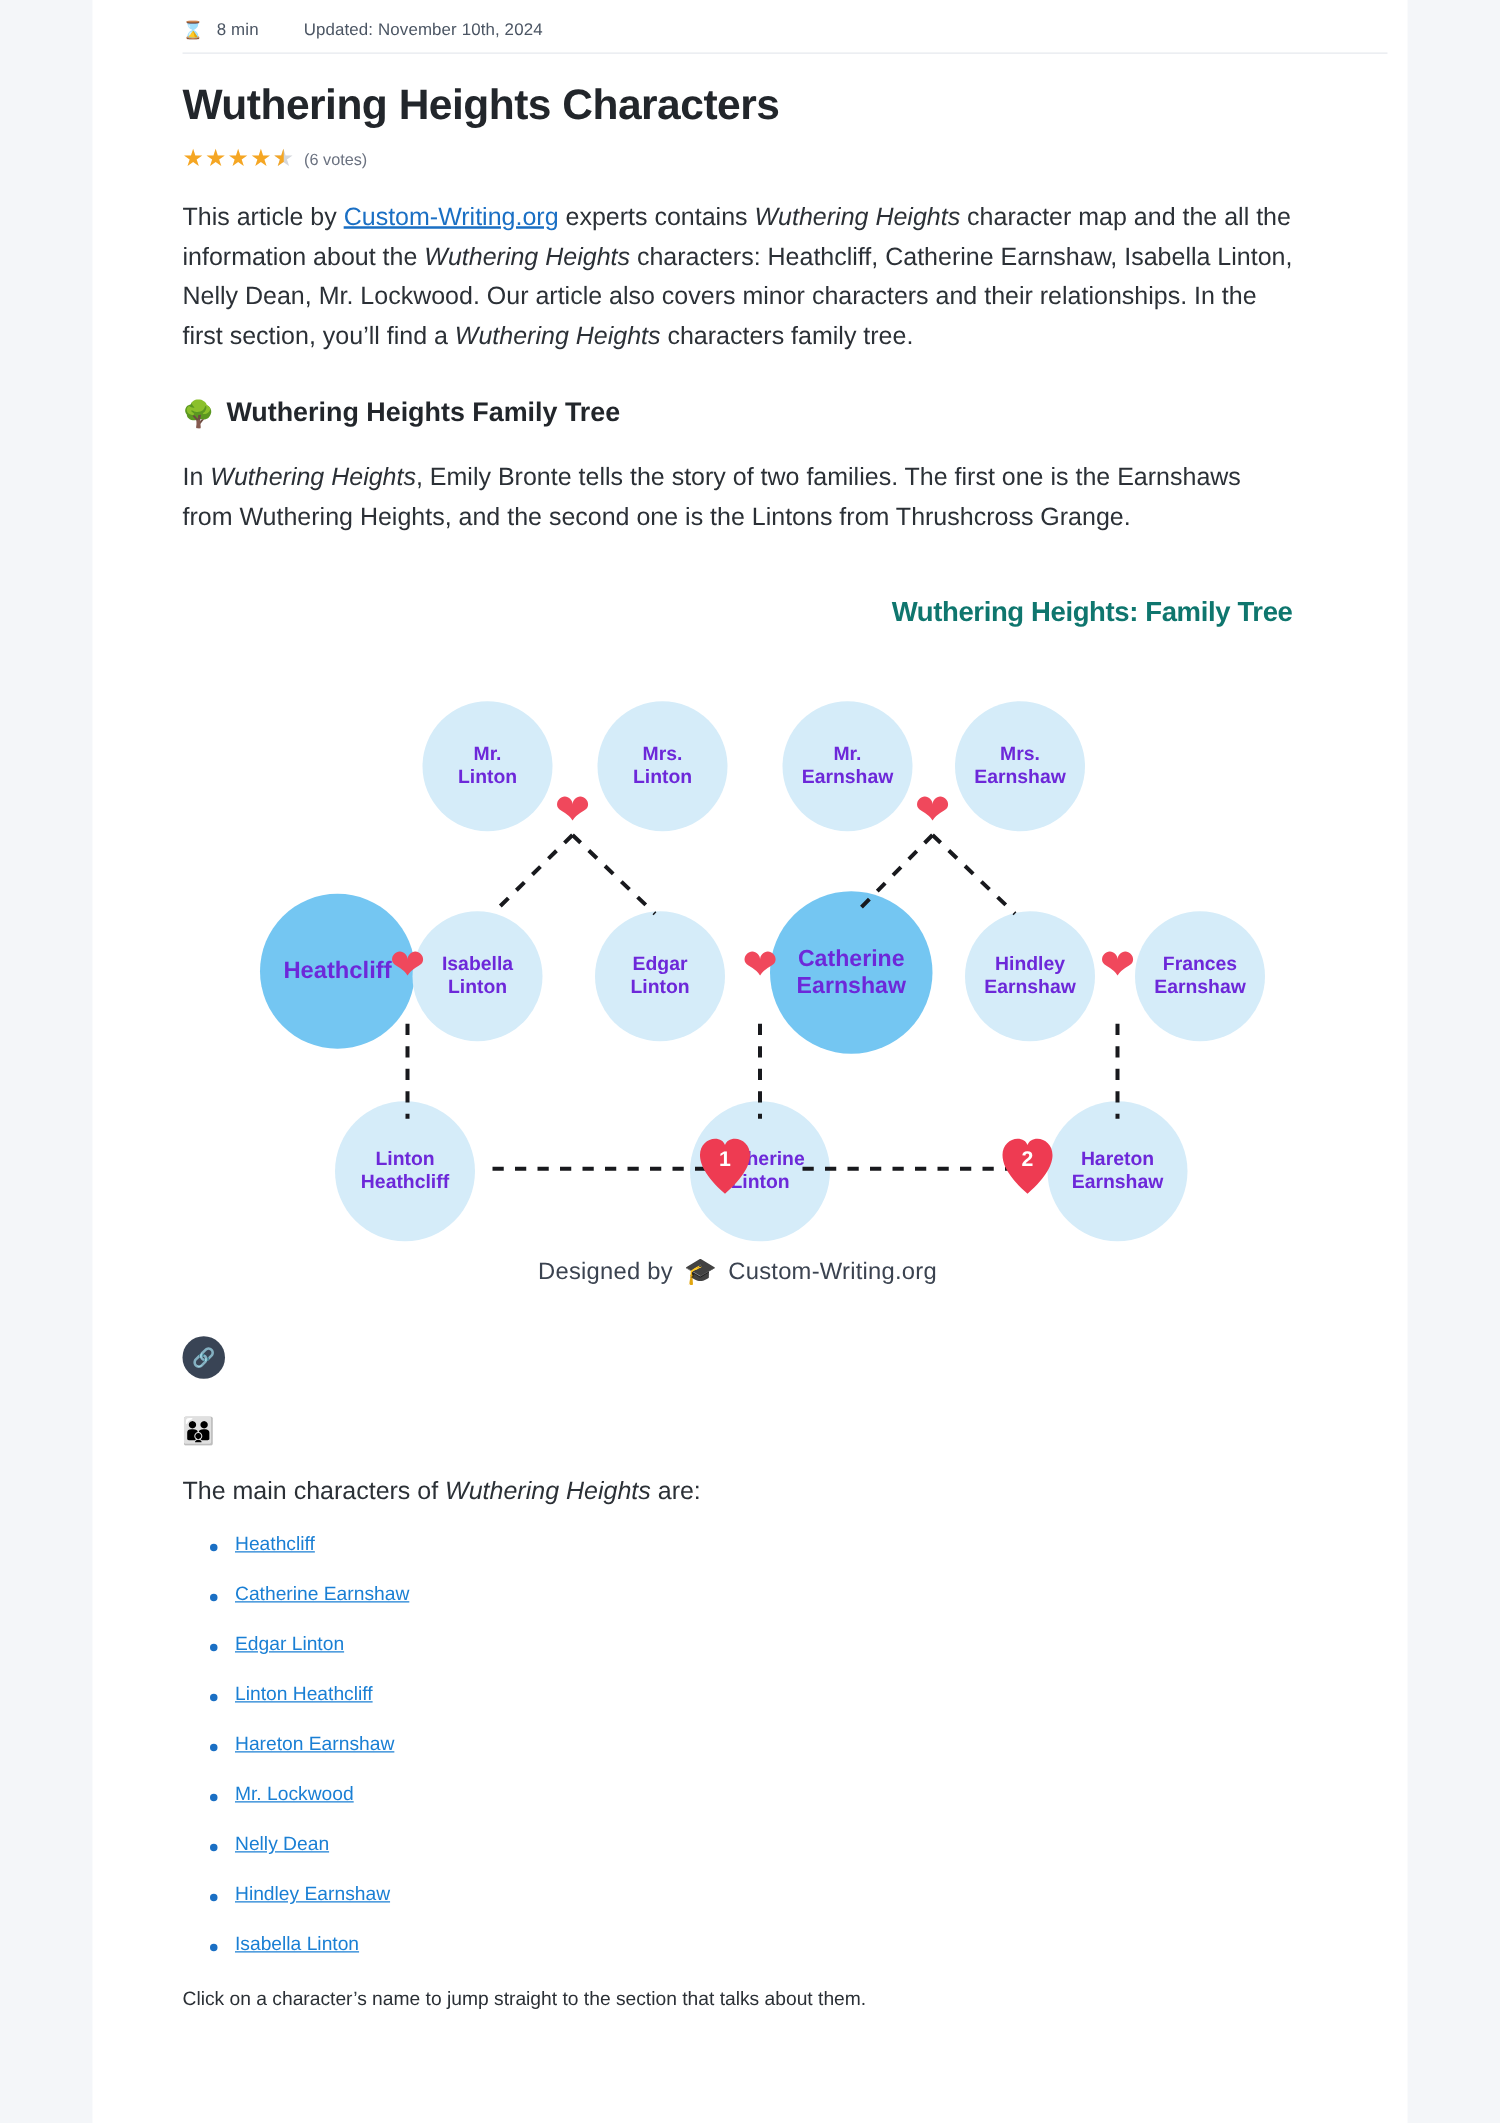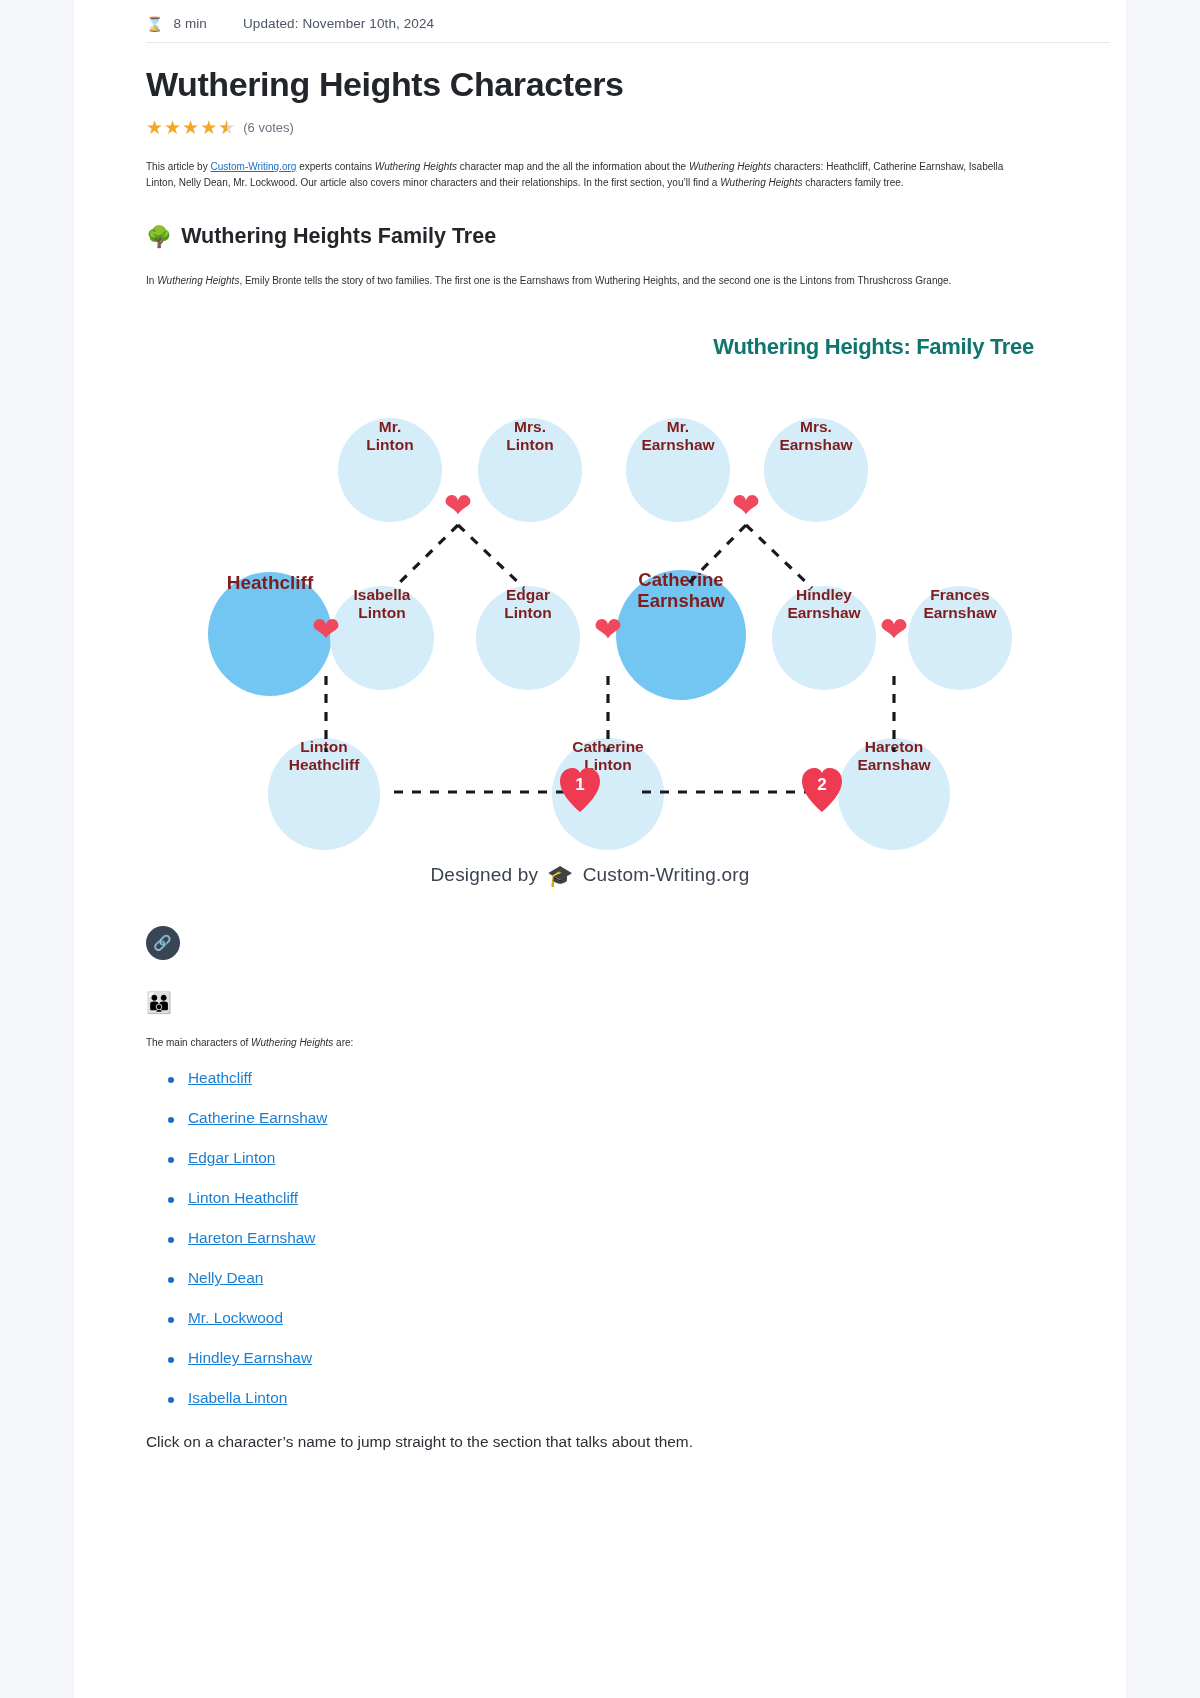--- a/index.html
+++ b/index.html
@@ -83,21 +83,21 @@
     width: 52%;
     overflow: hidden;
     color: #f5a623;
   }
   .votes { font-size: 13px; color: #6b7280; }
 
   
   p.body {
     margin: 22px 0 0 72px;
     max-width: 890px;
-    font-size: 10px;
+    font-size: 20px;
     line-height: 1.58;
     color: #2b3036;
   }
   p.body em { font-style: italic; }
   a.inline-link {
     color: #1a6fc4;
     text-decoration: underline;
   }
 
   
@@ -131,24 +131,24 @@
   .tree {
     position: relative;
     width: 888px;
     height: 500px;
   }
   .node {
     position: absolute;
     border-radius: 50%;
     background: #d5ecf9;
     display: flex;
-    align-items: flex-start;
+    align-items: center;
     justify-content: center;
     text-align: center;
-    color: #7f1d1d;
+    color: #6d28d9;
     font-weight: 800;
     line-height: 1.12;
   }
   .node.hl { background: #74c6f2; }
   .node .nlabel { white-space: pre-line; display: block; }
 
   .heart {
     position: absolute;
     color: #f0485c;
     font-size: 34px;
@@ -380,22 +380,22 @@
     </h2>
 
     <p class="body"><span>The main characters of </span><em>Wuthering Heights</em><span> are:</span></p>
 
     <ul class="charlist">
       <li><a href="#">Heathcliff</a></li>
       <li><a href="#">Catherine Earnshaw</a></li>
       <li><a href="#">Edgar Linton</a></li>
       <li><a href="#">Linton Heathcliff</a></li>
       <li><a href="#">Hareton Earnshaw</a></li>
+      <li><a href="#">Mr. Lockwood </a></li>
       <li><a href="#">Nelly Dean</a></li>
-      <li><a href="#">Mr. Lockwood </a></li>
       <li><a href="#">Hindley Earnshaw</a></li>
       <li><a href="#">Isabella Linton </a></li>
     </ul>
 
     <p class="closing">Click on a character’s name to jump straight to the section that talks about them.</p>
 
     <div class="bottom-pad"></div>
   </div>
 </div>
 

